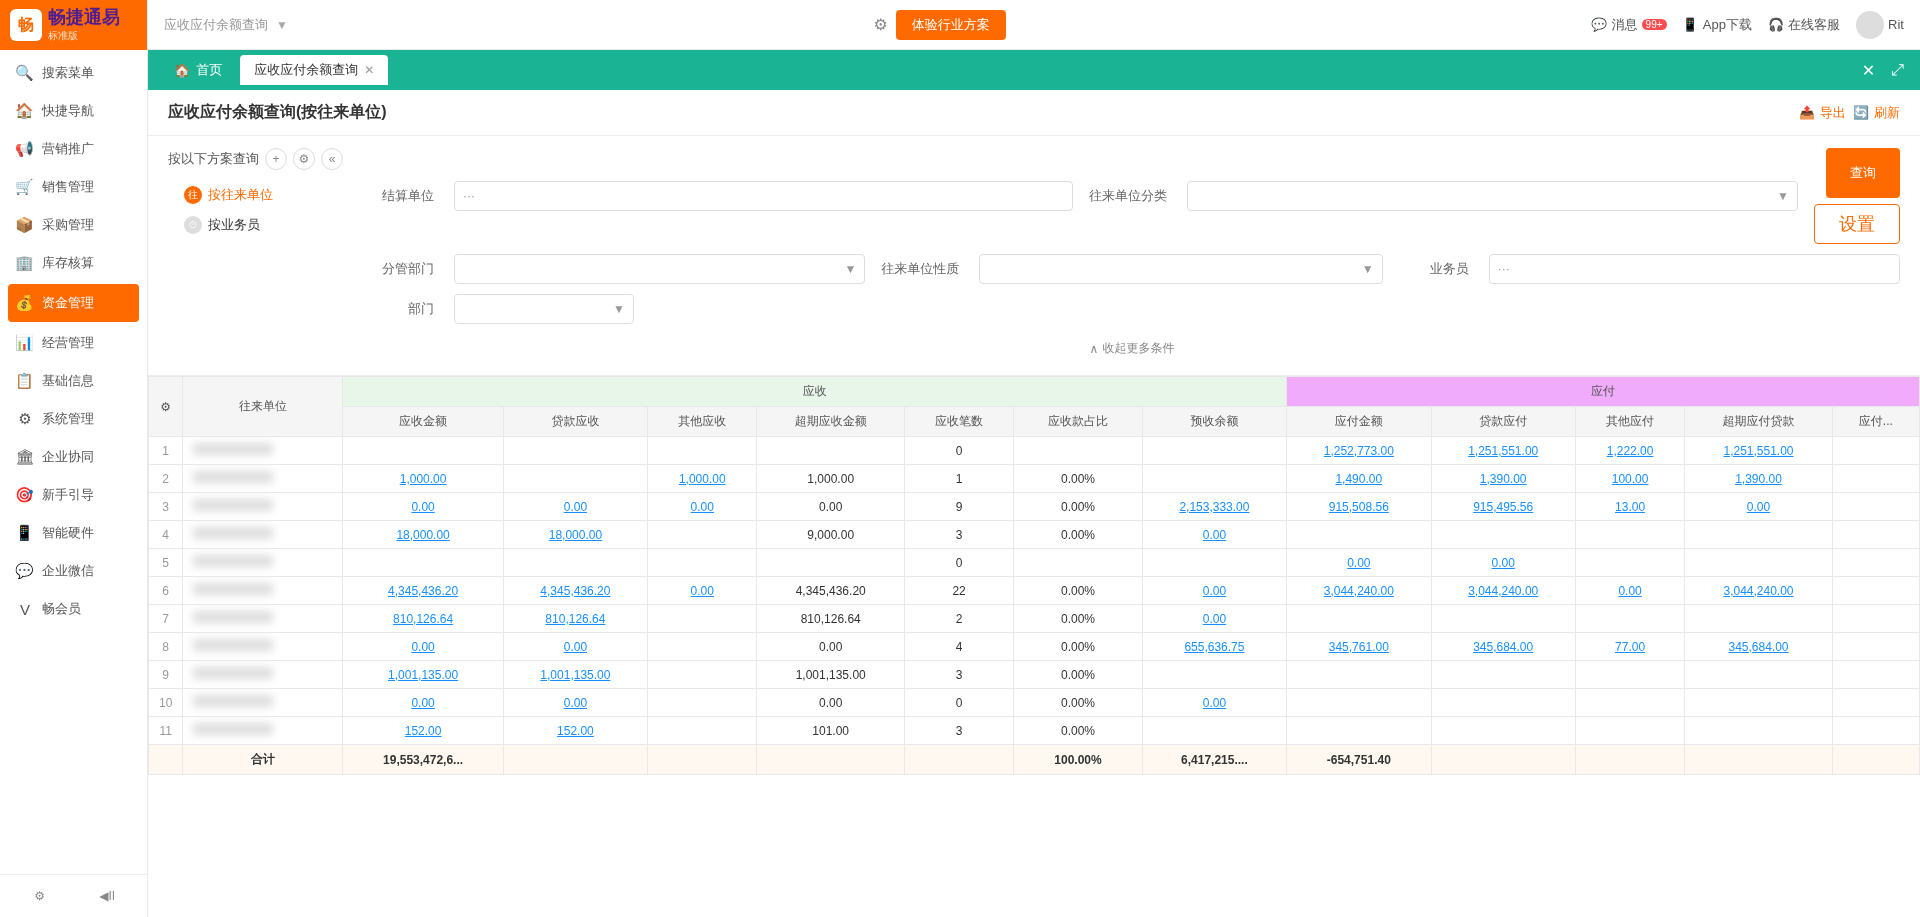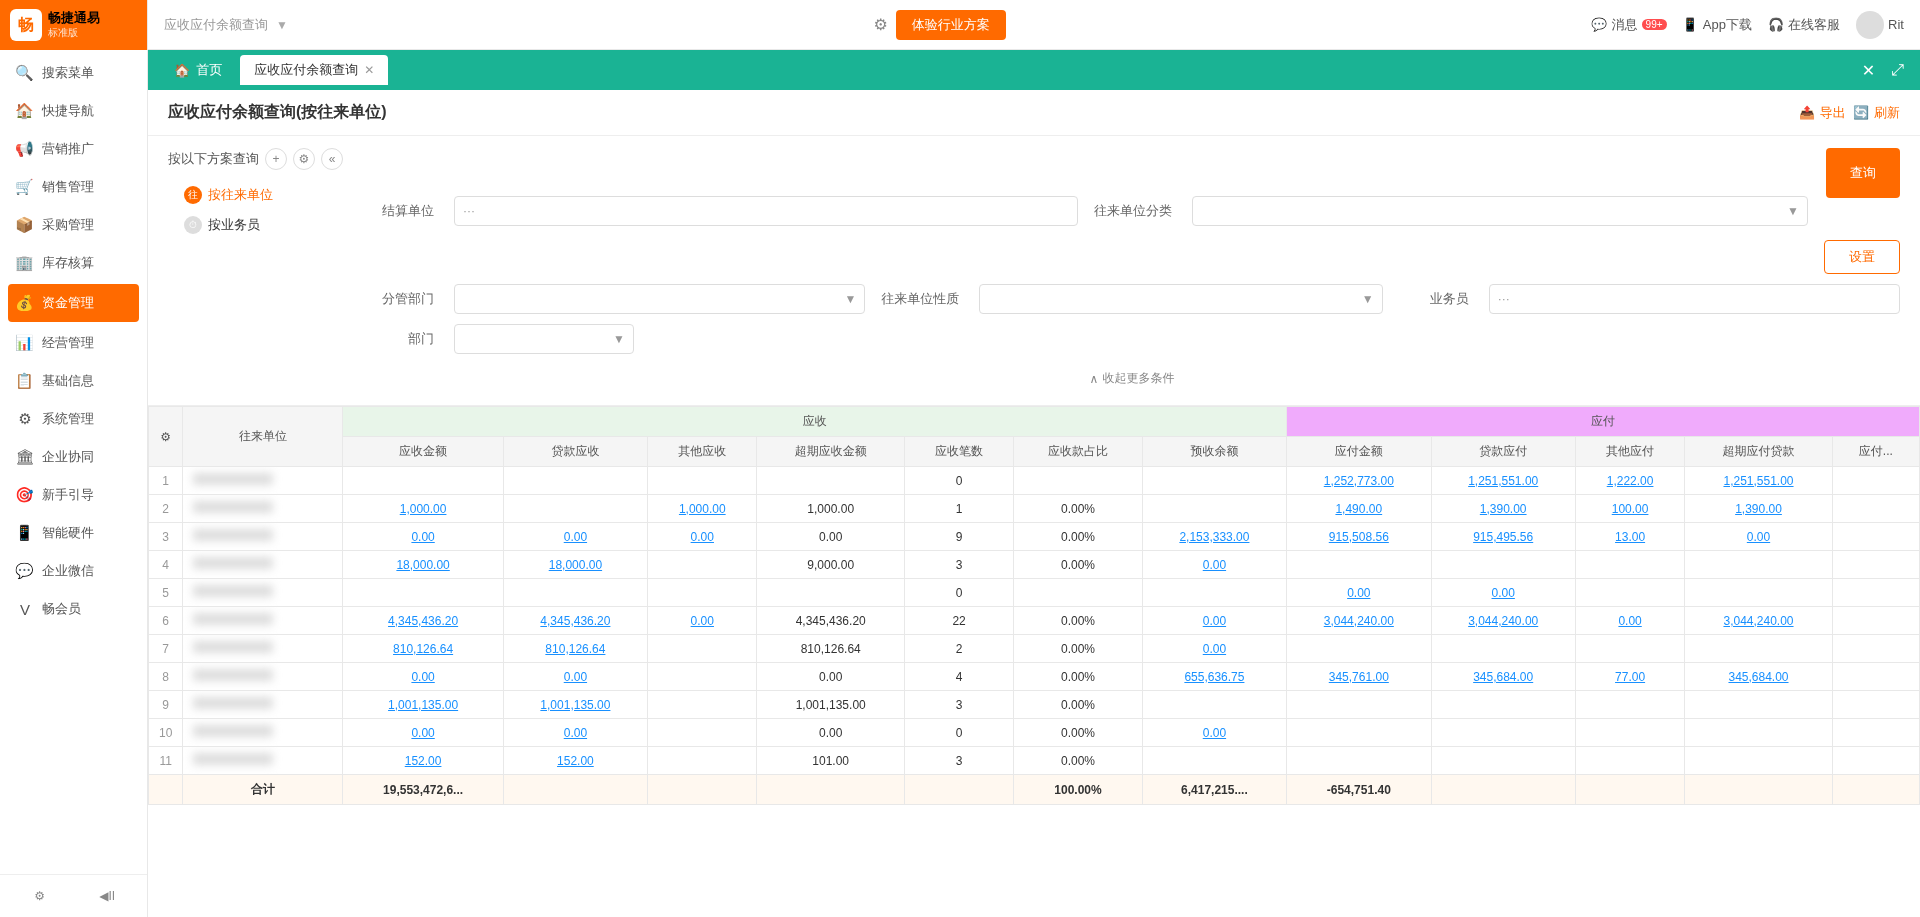--- a/index.html
+++ b/index.html
@@ -5,21 +5,21 @@
     * { box-sizing: border-box; margin: 0; padding: 0; }
     body { font-family: 'Microsoft YaHei', Arial, sans-serif; font-size: 12px; background: #f0f2f5; color: #333; overflow: hidden; }
     
     
     .app-wrapper { display: flex; height: 917px; width: 1920px; }
     
     
     .sidebar { width: 148px; background: #fff; display: flex; flex-direction: column; border-right: 1px solid #e8e8e8; flex-shrink: 0; }
     .sidebar-logo { height: 50px; background: #ff6a00; display: flex; align-items: center; padding: 0 10px; gap: 6px; }
     .logo-icon { width: 32px; height: 32px; background: #fff; border-radius: 6px; display: flex; align-items: center; justify-content: center; font-size: 16px; font-weight: bold; color: #ff6a00; }
-    .logo-text { color: #000000; font-size: 13px; font-weight: bold; line-height: 1.2; }
+    .logo-text { color: #4c1d95; font-size: 18px; font-weight: bold; line-height: 1.2; }
     .logo-badge { font-size: 10px; color: rgba(255,255,255,0.8); }
     .sidebar-nav { flex: 1; overflow-y: auto; padding: 4px 0; }
     .sidebar-item { display: flex; align-items: center; gap: 8px; padding: 10px 16px; cursor: pointer; color: #555; font-size: 13px; }
     .sidebar-item.active { background: #ff6a00; color: #fff; border-radius: 4px; margin: 2px 8px; padding: 10px 8px; }
     .sidebar-item .icon { width: 18px; height: 18px; display: flex; align-items: center; justify-content: center; font-size: 15px; }
     .sidebar-footer { padding: 8px; display: flex; gap: 4px; border-top: 1px solid #eee; }
     .sidebar-footer-btn { flex: 1; padding: 6px; display: flex; align-items: center; justify-content: center; cursor: pointer; color: #888; border-radius: 4px; }
     
     
     .main-area { flex: 1; display: flex; flex-direction: column; overflow: hidden; }
@@ -70,21 +70,21 @@
     .field-label { color: #666; font-size: 13px; white-space: nowrap; min-width: 70px; text-align: right; }
     .field-input { flex: 1; height: 30px; border: 1px solid #ddd; border-radius: 4px; padding: 0 8px; font-size: 12px; display: flex; align-items: center; justify-content: space-between; color: #999; }
     .field-dropdown { flex: 1; height: 30px; border: 1px solid #ddd; border-radius: 4px; padding: 0 8px; font-size: 12px; display: flex; align-items: center; justify-content: space-between; color: #999; cursor: pointer; }
     .search-panel-layout { display: flex; gap: 16px; }
     .search-left { width: 180px; flex-shrink: 0; }
     .search-right { flex: 1; }
     
     .collapse-btn { display: flex; align-items: center; justify-content: center; padding: 6px; color: #888; cursor: pointer; font-size: 12px; gap: 4px; margin-top: 4px; }
     
     .query-btn { background: #ff6a00; color: #fff; border: none; padding: 16px 24px; border-radius: 4px; cursor: pointer; font-size: 13px; }
-    .set-btn { background: #fff; color: #ff6a00; border: 1px solid #ff6a00; padding: 7px 24px; border-radius: 4px; cursor: pointer; font-size: 13px; margin-top: 36px; }
+    .set-btn { background: #fff; color: #ff6a00; border: 1px solid #ff6a00; padding: 7px 24px; border-radius: 4px; cursor: pointer; font-size: 18px; }
     .btn-col { display: flex; flex-direction: column; gap: 6px; align-items: flex-end; }
     
     
     .table-container { flex: 1; overflow: auto; background: #fff; margin: 0; }
     .data-table { width: 100%; border-collapse: collapse; font-size: 12px; }
     .data-table th, .data-table td { border: 1px solid #e8e8e8; padding: 6px 10px; text-align: center; white-space: nowrap; }
     .data-table thead th { background: #f5f5f5; color: #555; font-weight: normal; }
     .data-table th.group-header { background: #e8f5e9; }
     .data-table th.group-header-pay { background: #f0abfc; }
     .data-table .link { color: #1890ff; text-decoration: underline; cursor: pointer; }

